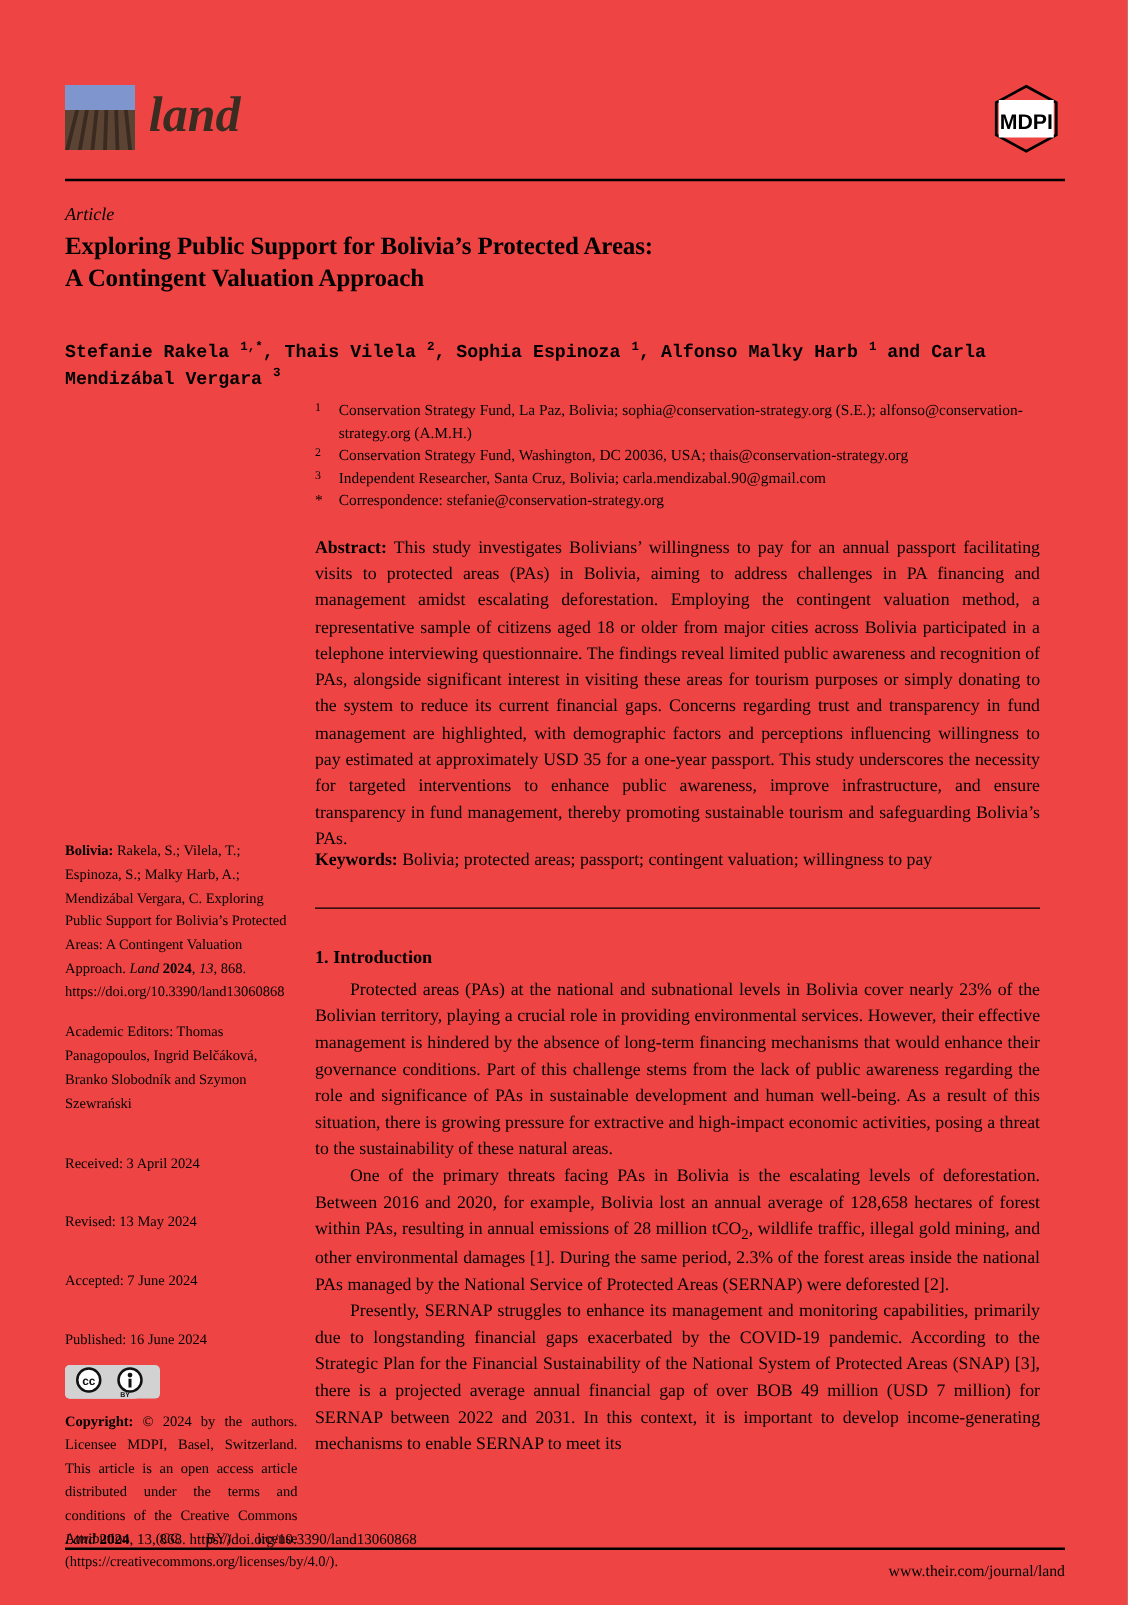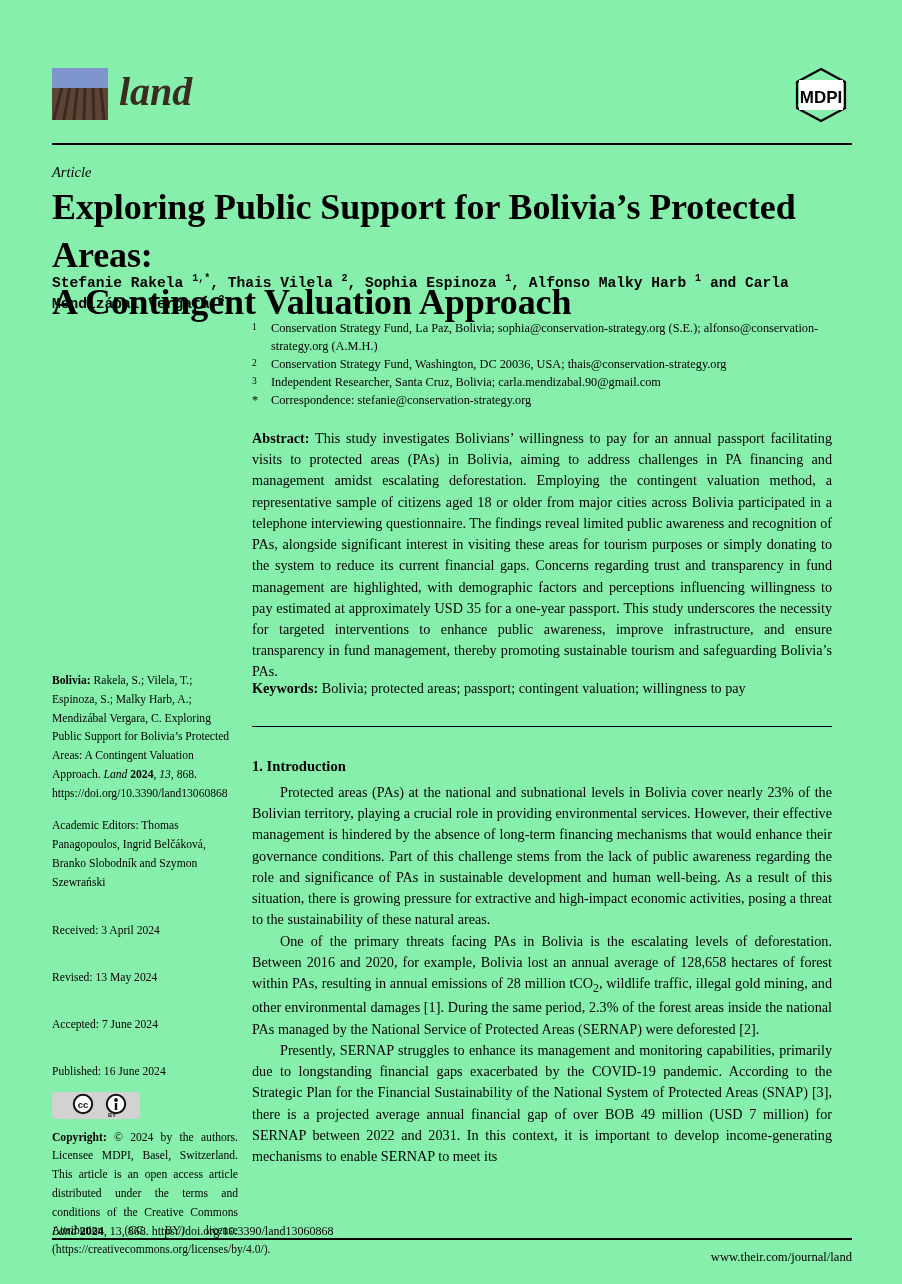--- a/index.html
+++ b/index.html
@@ -4,21 +4,21 @@
 <style>
   html, body {
     margin: 0;
     padding: 0;
     background: #9a9a9a;
   }
   .page {
     position: relative;
     width: 902px;
     height: 1284px;
-    background: #86efac;
+    background: #ef4444;
     margin: 0 auto;
     overflow: hidden;
     font-family: "Liberation Serif", "DejaVu Serif", serif;
     color: #000000;
     box-sizing: border-box;
   }
 
   
   .header {
     position: absolute;
@@ -96,21 +96,21 @@
     left: 52px;
     top: 164px;
     font-style: italic;
     font-size: 14.5px;
   }
   .paper-title {
     position: absolute;
     left: 52px;
     top: 184px;
     width: 790px;
-    font-size: 36px;
+    font-size: 20px;
     font-weight: bold;
     line-height: 1.32;
     letter-spacing: -0.1px;
   }
   .authors {
     position: absolute;
     left: 52px;
     top: 272px;
     width: 800px;
     font-size: 14.6px;
@@ -208,21 +208,20 @@
   .sidebar i { font-style: italic; }
   .dates div { line-height: 1.66; margin-top: 28px; }
 
   .cc-badge {
     width: 60px;
     height: 27px;
     background: #d2d2d2;
     border-radius: 4px;
     position: relative;
     margin: 6px 0 10px 0;
-    padding-left: 12px;
   }
   .cc-badge svg { display: block; }
 
   .copyright {
     font-size: 11.6px;
     line-height: 1.62;
     text-align: justify;
   }
 
   

